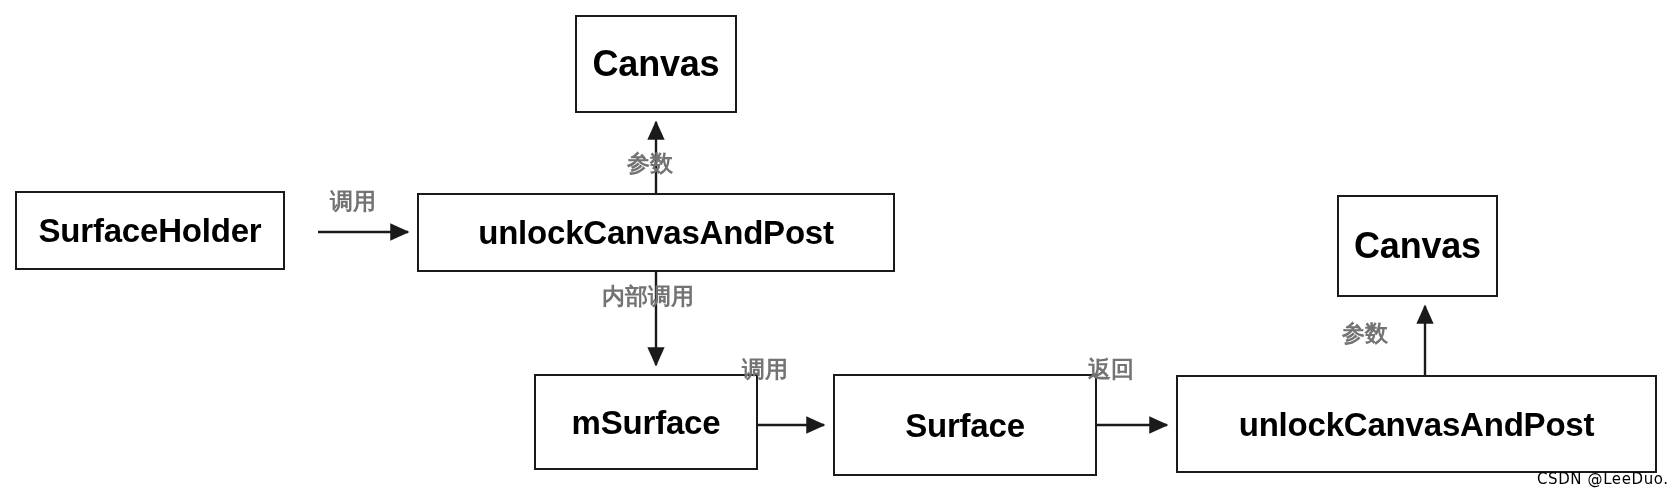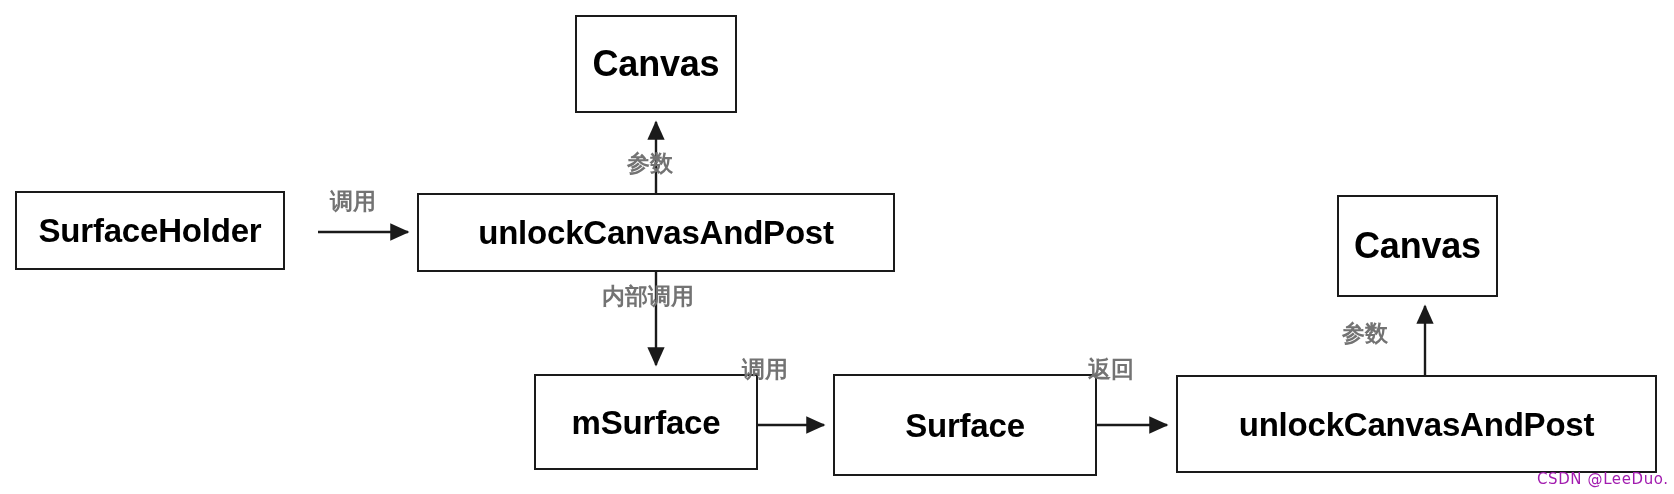--- a/index.html
+++ b/index.html
@@ -50,21 +50,21 @@
     position: absolute;
     color: #737373;
     font-size: 23px;
     font-weight: 700;
     line-height: 1;
     white-space: nowrap;
     font-family: "DejaVu Sans", "Liberation Sans", sans-serif;
   }
   .watermark {
     position: absolute;
-    color: #a21caf;
+    color: #000000;
     font-size: 15px;
     letter-spacing: 0.6px;
     white-space: nowrap;
     font-family: "DejaVu Sans", "Liberation Sans", sans-serif;
   }
 </style>
 </head>
 <body>
 
 <div id="canvas-root">

